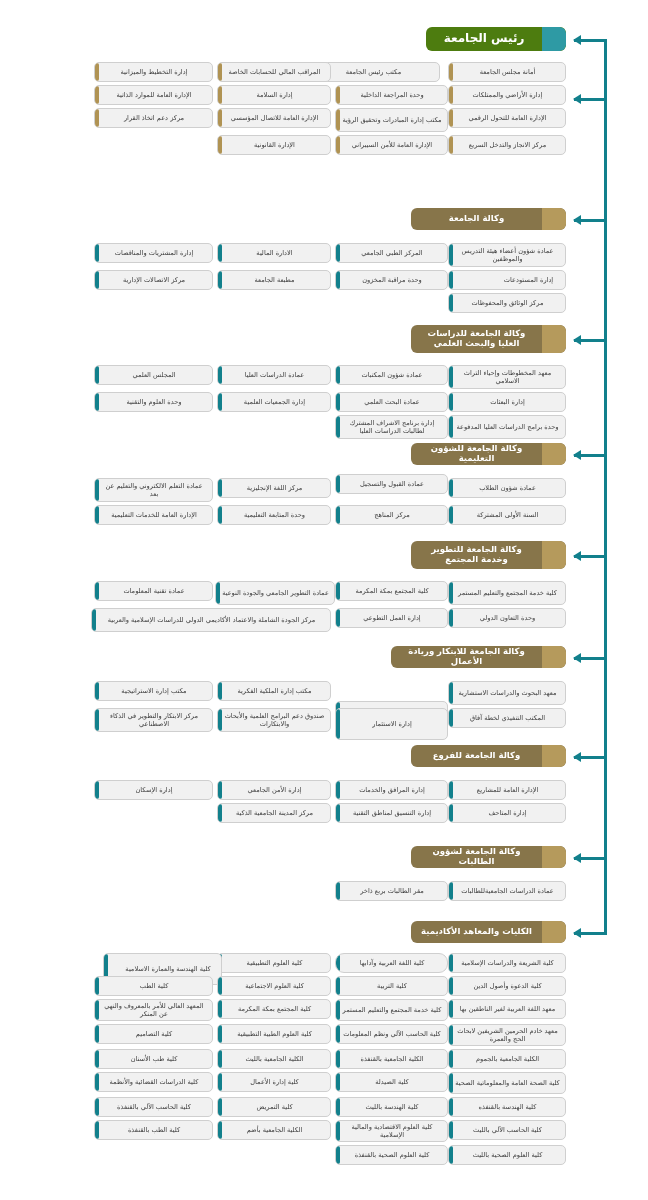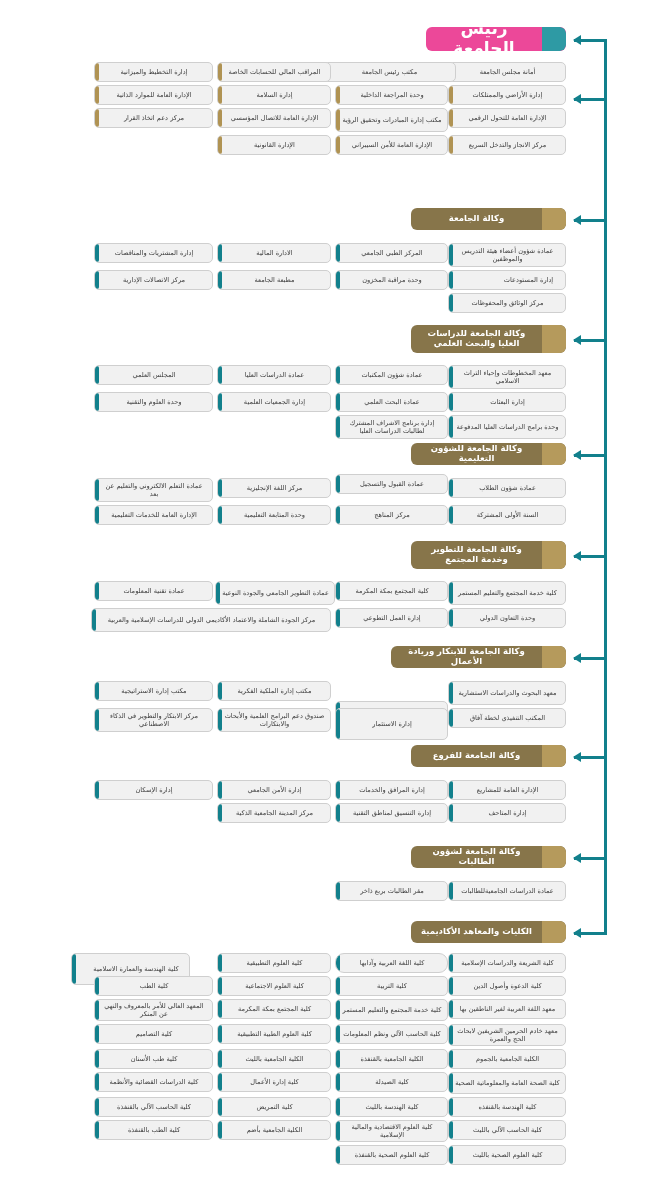--- a/index.html
+++ b/index.html
@@ -57,23 +57,23 @@
     overflow: hidden;
   }
   .pill .tab {
     position: absolute;
     top: 0; right: 0;
     width: 24px;
     height: 100%;
     border-radius: 0 6px 6px 0;
   }
   .pill.root {
-    background: #ec4899;
+    background: #4d7c0f;
     color: #ffffff;
-    font-size: 17px;
+    font-size: 12px;
   }
   .pill.root .tab { background: #2e9aa4; }
   .pill.gold { background: #87754a; }
   .pill.gold .tab { background: #b59a5c; }
   .pill .ptxt { position: relative; z-index: 2; }
 
   
   .node {
     position: absolute;
     background: #f1f1f1;
@@ -104,21 +104,21 @@
 <body>
 
 <div id="page">
     <div class="pill root" style="right: 82px; top: 27px; width: 140px; height: 24px;">
       <div class="tab"></div>
       <span class="ptxt">رئيس الجامعة</span>
     </div>
     <div class="node gold" style="right: 82px; top: 62px; width: 118px; height: 20px;">
       <span>أمانة مجلس الجامعة</span>
     </div>
-    <div class="node gold" style="right: 192px; top: 62px; width: 134px; height: 20px;">
+    <div class="node gold" style="right: 208px; top: 62px; width: 134px; height: 20px;">
       <span>مكتب رئيس الجامعة</span>
     </div>
     <div class="node gold" style="right: 317px; top: 62px; width: 114px; height: 20px;">
       <span>المراقب المالي للحسابات الخاصة</span>
     </div>
     <div class="node gold" style="right: 435px; top: 62px; width: 119px; height: 20px;">
       <span>إدارة التخطيط والميزانية</span>
     </div>
     <div class="node gold" style="right: 82px; top: 85px; width: 118px; height: 20px;">
       <span>إدارة الأراضي والممتلكات</span>
@@ -340,21 +340,21 @@
     </div>
     <div class="node" style="right: 82px; top: 953px; width: 118px; height: 20px;">
       <span>كلية الشريعة والدراسات الإسلامية</span>
     </div>
     <div class="node" style="right: 200px; top: 953px; width: 113px; height: 20px; border-radius: 9px;">
       <span>كلية اللغة العربية وآدابها</span>
     </div>
     <div class="node" style="right: 317px; top: 953px; width: 114px; height: 20px;">
       <span>كلية العلوم التطبيقية</span>
     </div>
-    <div class="node" style="right: 458px; top: 953px; width: 119px; height: 32px; padding-left: 16px;">
+    <div class="node" style="right: 426px; top: 953px; width: 119px; height: 32px; padding-left: 16px;">
       <span>كلية الهندسة والعمارة الاسلامية</span>
     </div>
     <div class="node" style="right: 82px; top: 976px; width: 118px; height: 20px;">
       <span>كلية الدعوة وأصول الدين</span>
     </div>
     <div class="node" style="right: 200px; top: 976px; width: 113px; height: 20px;">
       <span>كلية التربية</span>
     </div>
     <div class="node" style="right: 317px; top: 976px; width: 114px; height: 20px;">
       <span>كلية العلوم الاجتماعية</span>

